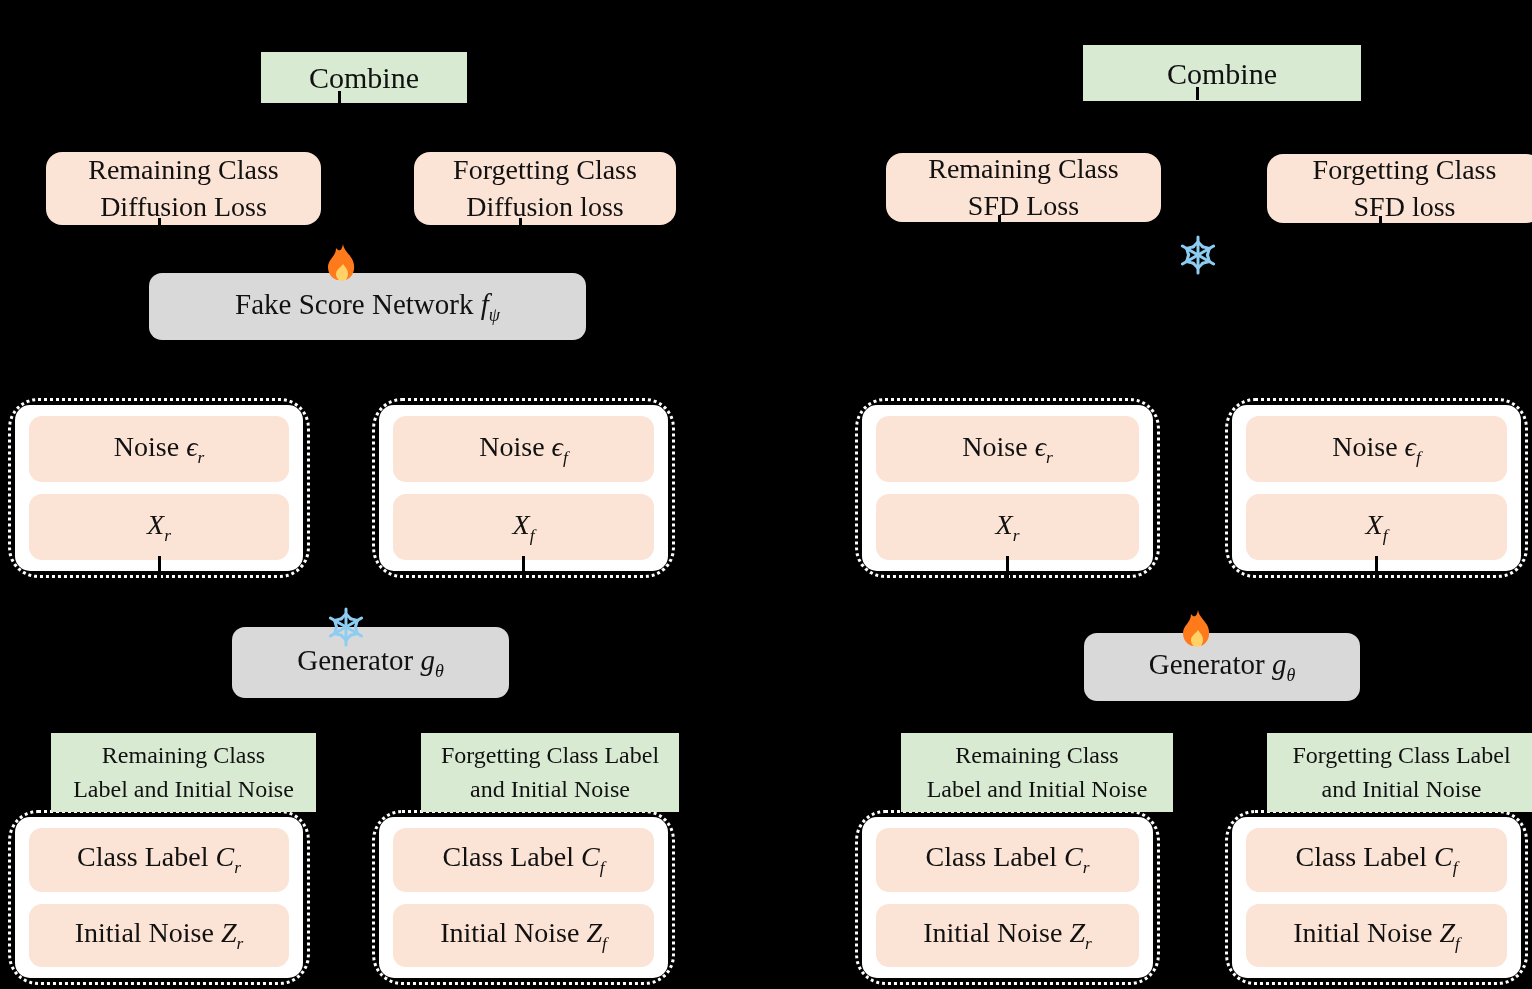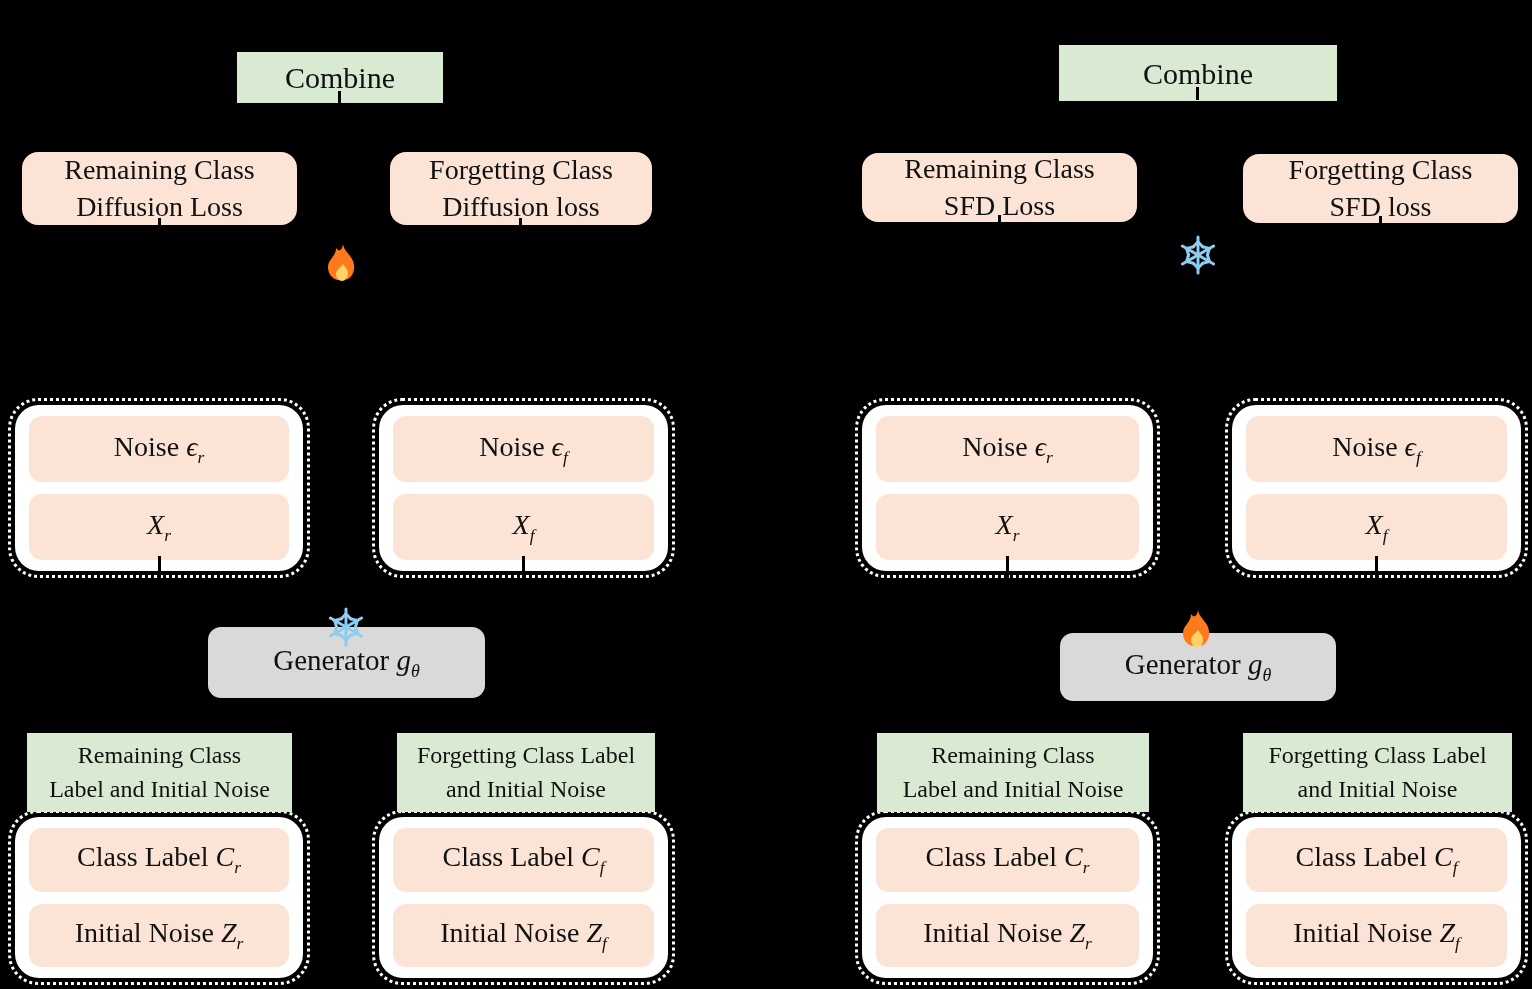--- a/index.html
+++ b/index.html
@@ -1,25 +1,25 @@
 <!DOCTYPE html>
 <html><head>
 <meta charset="utf-8">
 <style>
   html,body{margin:0;padding:0;background:#000;}
   #stage{position:relative;width:1532px;height:989px;background:#000;overflow:hidden;
          font-family:"Liberation Serif","DejaVu Serif",serif;color:#111;}
   .box{position:absolute;box-sizing:border-box;display:flex;flex-direction:column;
-       align-items:center;justify-content:center;text-align:center;line-height:1.3;}
+       align-items:center;justify-content:center;text-align:center;line-height:1.3;margin-left:24px;}
   .green{background:#d9ead3;}
   .peach{background:#fbe3d5;border-radius:16px;}
   .gray{background:#d9d9d9;border-radius:13px;}
   .dotwrap{position:absolute;box-sizing:border-box;border:3px dotted #ffffff;
            border-radius:30px;padding:4px;}
-  .whitebox{box-sizing:border-box;background:#ffffff;border-radius:24px;width:100%;height:100%;
+  .whitebox{box-sizing:border-box;background:#ffffff;border-radius:15px;width:100%;height:100%;
             display:flex;flex-direction:column;gap:12px;padding:11px 14px;}
   .whitebox .cell{flex:1;background:#fbe3d5;border-radius:13px;display:flex;
                   align-items:center;justify-content:center;text-align:center;}
   .dashgreen{position:absolute;box-sizing:border-box;border:5px dashed #8cc63f;border-radius:18px;
              display:flex;gap:10px;padding:7px;background:#000;}
   .dashgreen .gcell{flex:1;background:#d9d9d9;border-radius:13px;display:flex;flex-direction:column;
                     align-items:center;justify-content:center;text-align:center;line-height:1.25;}
   .f30{font-size:30px;} .f29{font-size:29px;} .f28{font-size:28px;} .f27{font-size:27px;} .f24{font-size:24px;line-height:1.4;}
   i.v{font-style:italic;}
   sub{font-style:italic;font-size:0.62em;}
@@ -47,20 +47,25 @@
     <div>Diffusion loss</div>
   </div>
   <div class="stub" style="left:519px;top:218px;height:10px;"></div>
 
   <span class="emoji" style="left:325px;top:244px;">
     <svg width="36" height="40" viewBox="0 0 36 40">
       <path fill="#ff7a1a" d="M18 0c1 7 7 10 10 17 3 8 0 16-7 19 2-4 1-8-2-10 1 5-2 9-7 10-6-2-9-7-9-13 0-8 8-10 8-19 3 4 6 3 7-4z"></path>
       <path fill="#ffd166" d="M18 20c3 4 5 6 5 10 0 4-3 7-6 7s-6-3-6-7c0-4 4-6 7-10z"></path>
     </svg>
   </span>
+  <div class="box gray f29" style="left:125px;top:273px;width:437px;height:67px;">
+    <div>
+      <span>Fake Score Network </span><i class="v">f</i><sub>ψ</sub>
+    </div>
+  </div>
 
   <div class="dotwrap" style="left:8px;top:398px;width:302px;height:180px;">
     <div class="whitebox">
       <div class="cell f28">
         <span><span>Noise </span><i class="v">ϵ</i><sub>r</sub></span>
       </div>
       <div class="cell f28">
         <span><i class="v">X</i><sub>r</sub></span>
       </div>
     </div>

